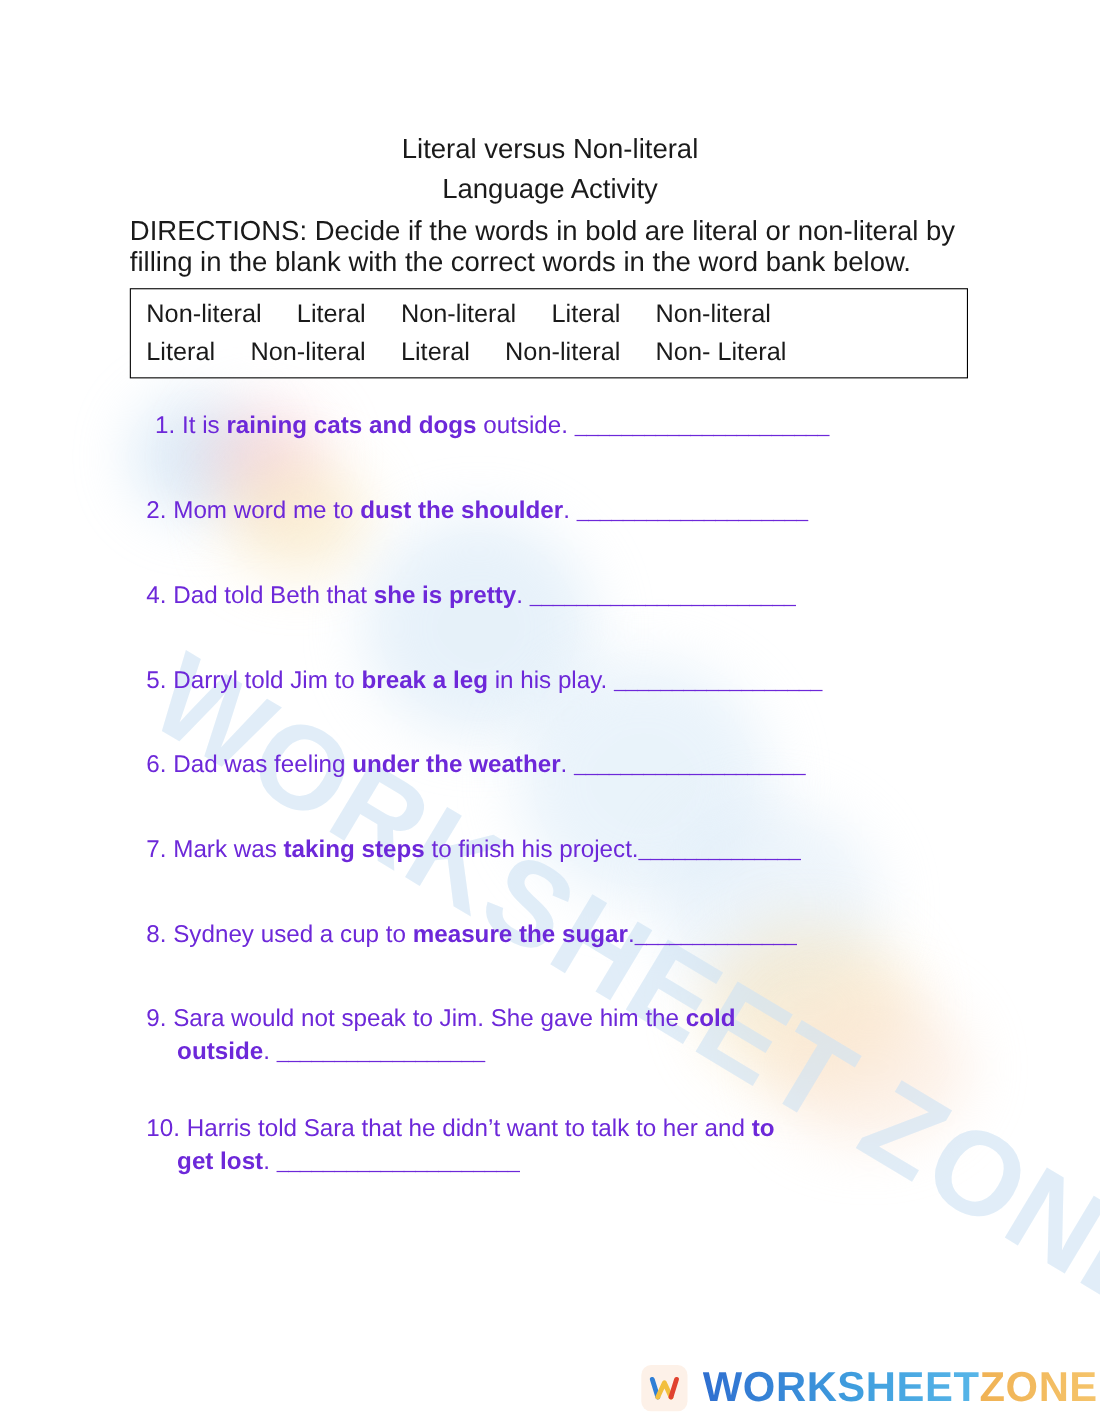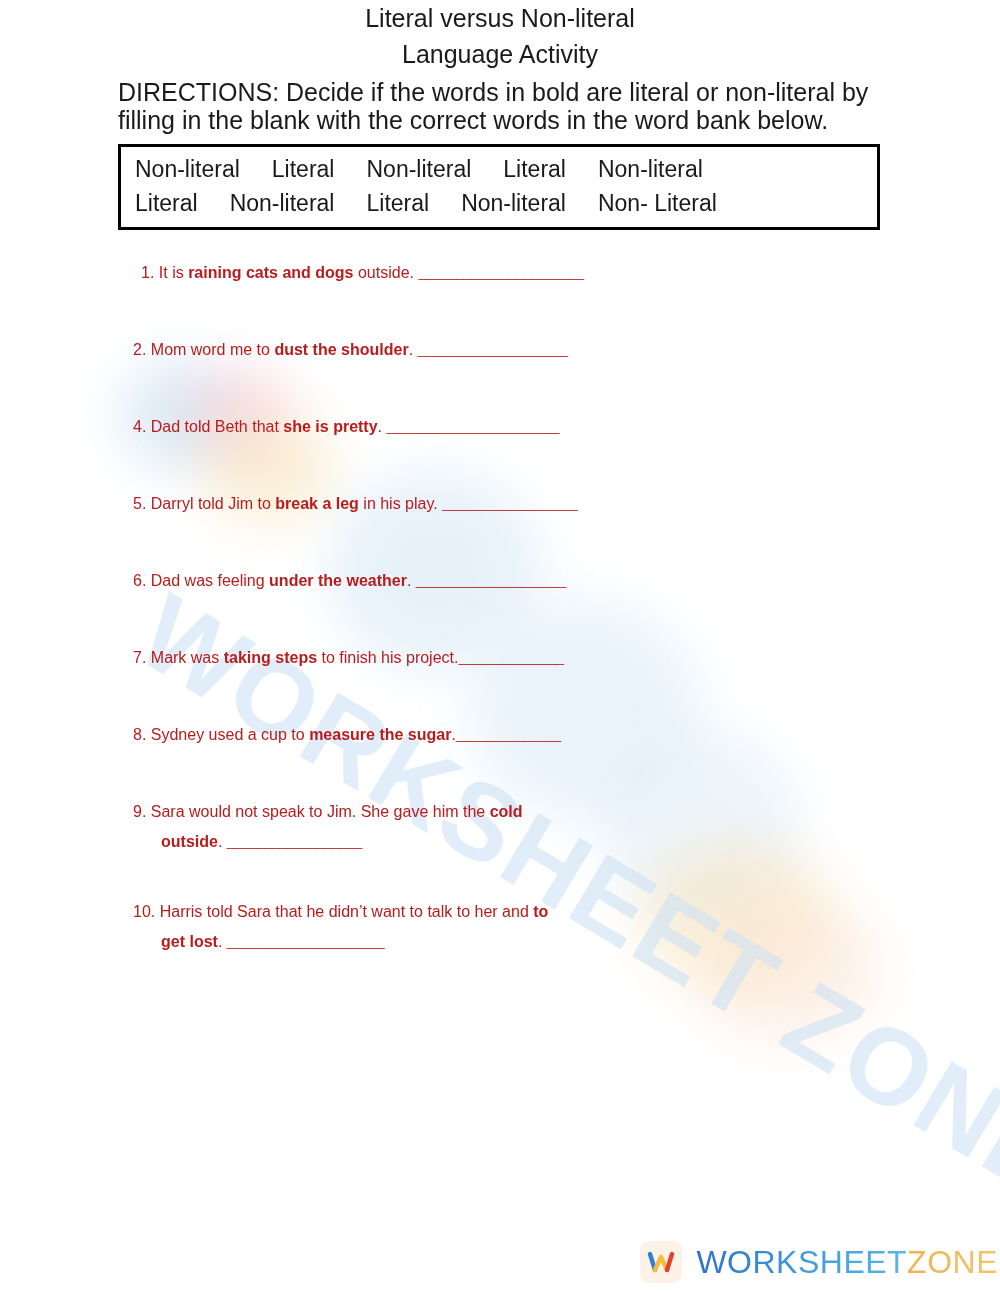--- a/index.html
+++ b/index.html
@@ -55,39 +55,40 @@
 
   
   .page {
     position: relative;
     z-index: 2;
     padding: 0;
   }
 
   .title-block {
     text-align: center;
+    padding-top: 118px;
   }
   .title-line {
     font-size: 25px;
     line-height: 36px;
     font-weight: normal;
     color: #1a1a1a;
   }
 
   .directions {
     margin: 6px 118px 0 118px;
     font-size: 25px;
     line-height: 28px;
     text-align: left;
     color: #1a1a1a;
   }
 
   .word-bank {
     margin: 10px 120px 0 118px;
-    border: 3px solid #000000;
+    border: 1px solid #000000;
     padding: 5px 0 7px 0;
     background: rgba(255,255,255,.55);
   }
   .word-bank-row {
     display: flex;
     font-size: 23px;
     line-height: 34px;
     padding: 0 10px;
     color: #1a1a1a;
   }
@@ -96,24 +97,24 @@
   .word-bank-row.row-1 .wb-item { margin-right: 32px; }
   .word-bank-row.row-2 .wb-item:nth-child(1) { margin-left: 4px; }
   .word-bank-row.row-2 .wb-item { margin-right: 32px; }
 
   .questions {
     margin: 28px 0 0 0;
     padding: 0 60px 0 133px;
   }
   .q-item {
     position: relative;
-    font-size: 16px;
+    font-size: 22px;
     line-height: 30px;
     margin-bottom: 47px;
-    color: #b91c1c;
+    color: #6d28d9;
   }
   .q-item.wrapped { margin-bottom: 40px; }
   .q-item:last-child { margin-bottom: 16px; }
 
   .q-item .q-num { white-space: pre; }
   .q-item b { font-weight: bold; }
   .q-blank {
     font-family: "Liberation Serif", serif;
     letter-spacing: -.5px;
   }
@@ -136,22 +137,22 @@
     width: 42px;
     height: 42px;
     border-radius: 9px;
     background: #fdf1e8;
     display: flex;
     align-items: center;
     justify-content: center;
     margin-right: 14px;
   }
   .logo-word {
-    font-size: 32px;
-    font-weight: normal;
+    font-size: 38px;
+    font-weight: bold;
     letter-spacing: .5px;
     line-height: 1;
     white-space: nowrap;
   }
   .logo-worksheet {
     background: linear-gradient(90deg, #2f6fd0 0%, #3f9ede 55%, #58b6e8 100%);
     -webkit-background-clip: text;
     background-clip: text;
     color: #3f8fd8;
     -webkit-text-fill-color: transparent;

